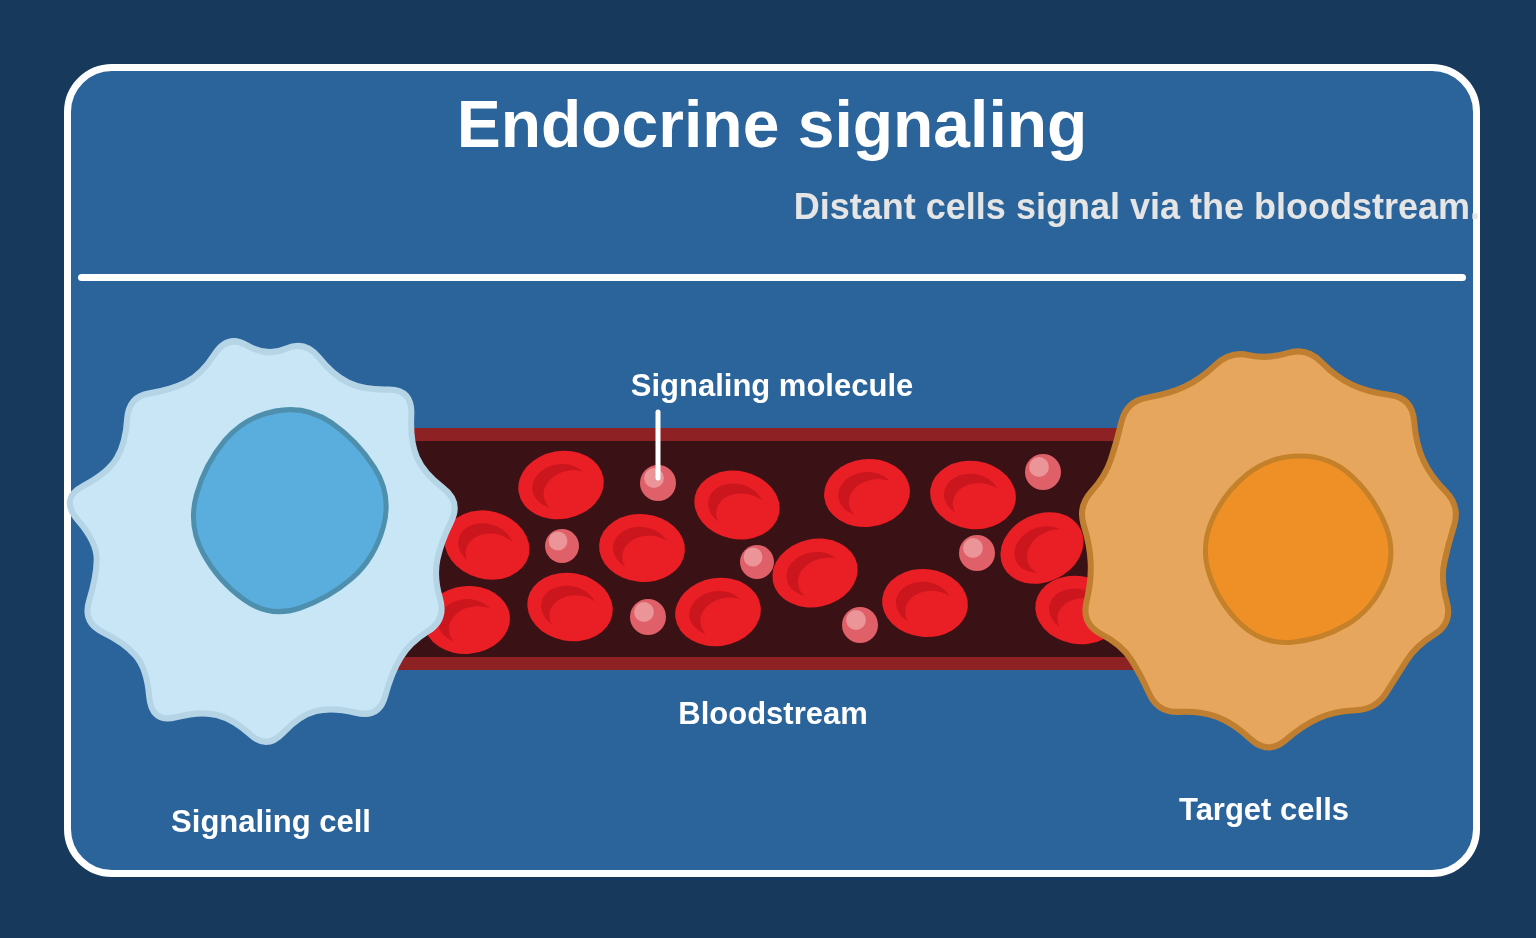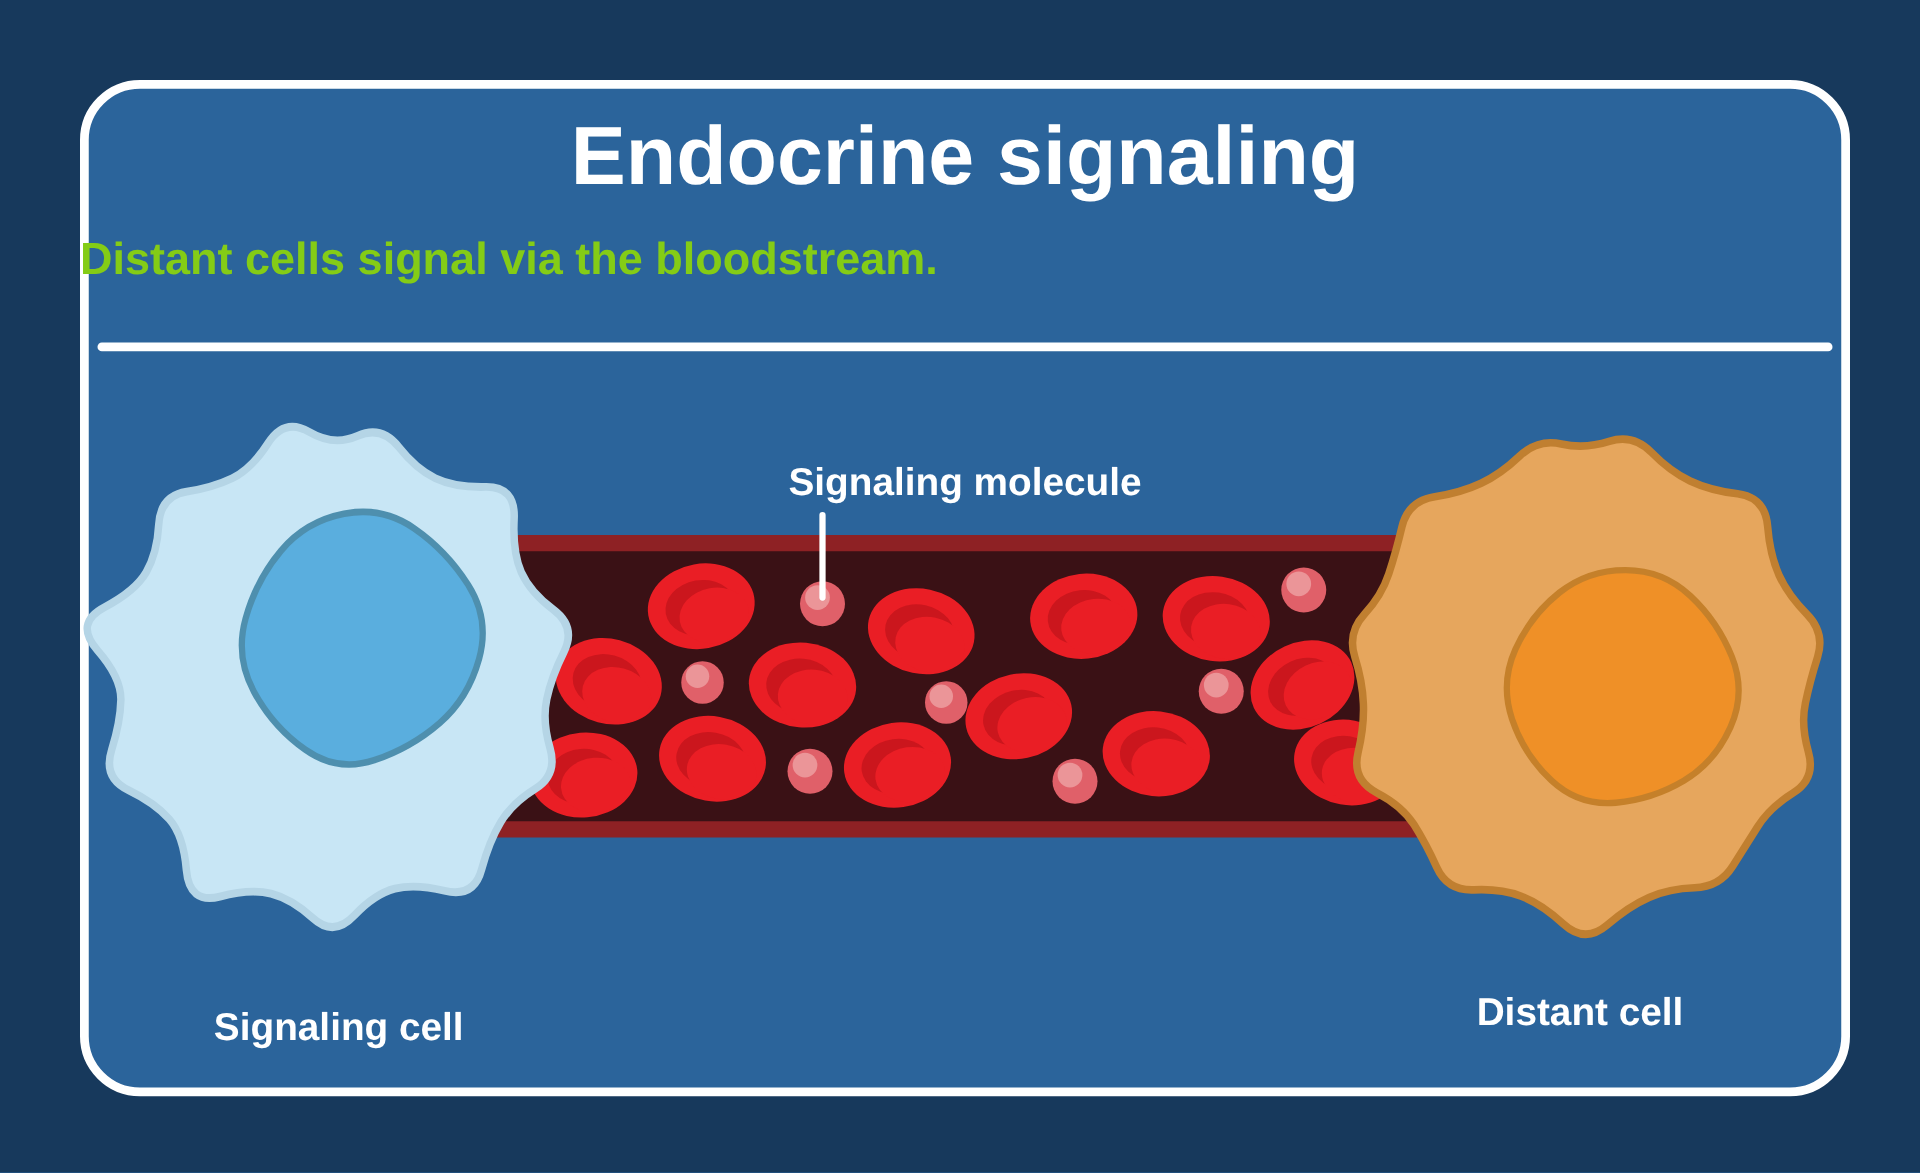--- a/index.html
+++ b/index.html
@@ -10,22 +10,22 @@
   .stage{position:absolute;inset:0;border-radius:22px;}
   .card{
     position:absolute;left:64px;top:64px;width:1416px;height:813px;
     box-sizing:border-box;border:7px solid #ffffff;border-radius:48px;
   }
   .title{
     position:absolute;left:64px;top:90px;width:1416px;text-align:center;
     color:#ffffff;font-size:66px;font-weight:700;line-height:1.05;letter-spacing:0px;
   }
   .subtitle{
-    position:absolute;left:64px;top:186px;width:1416px;text-align:left;
-    color:#84cc16;font-size:36px;font-weight:700;
+    position:absolute;left:64px;top:186px;width:1416px;text-align:right;
+    color:#e5e5e5;font-size:36px;font-weight:700;
   }
   .divider{
     position:absolute;left:78px;top:274px;width:1388px;height:7px;
     border-radius:4px;
   }
   svg.diagram{position:absolute;left:0;top:0;width:1536px;height:938px;}
   .lbl{
     position:absolute;color:#ffffff;font-weight:700;font-size:31px;line-height:36px;
     text-align:right;transform:translateX(-50%);white-space:nowrap;
   }
@@ -149,15 +149,16 @@
           <path d="M 3.5 -92.2 Q 33.5 -92.1 55.3 -72.0 Q 77.1 -52.0 88.5 -24.3 Q 99.9 3.5 87.4 31.0 Q 74.9 58.5 50.0 73.0 Q 25.1 87.5 -4.4 90.3 Q -33.9 93.0 -55.9 72.8 Q -77.9 52.6 -87.4 24.6 Q -96.9 -3.4 -84.7 -30.0 Q -72.5 -56.6 -49.5 -74.5 Q -26.5 -92.3 3.5 -92.2 Z" fill="#ef9027" stroke="#c5802a" stroke-width="5" stroke-linejoin="round"></path>
         </g>
       </g>
     </svg>
 
   <div class="title">Endocrine signaling</div>
   <div class="subtitle">Distant cells signal via the bloodstream.</div>
   <div class="divider" style="background: rgb(255, 255, 255);"></div>
 
   <div class="lbl lbl-molecule">Signaling molecule</div>
+  <div class="lbl lbl-bloodstream">Bloodstream</div>
   <div class="lbl lbl-sigcell">Signaling cell</div>
-  <div class="lbl lbl-target">Distant cell</div>
+  <div class="lbl lbl-target">Target cells</div>
 </div>
 
 </body></html>

